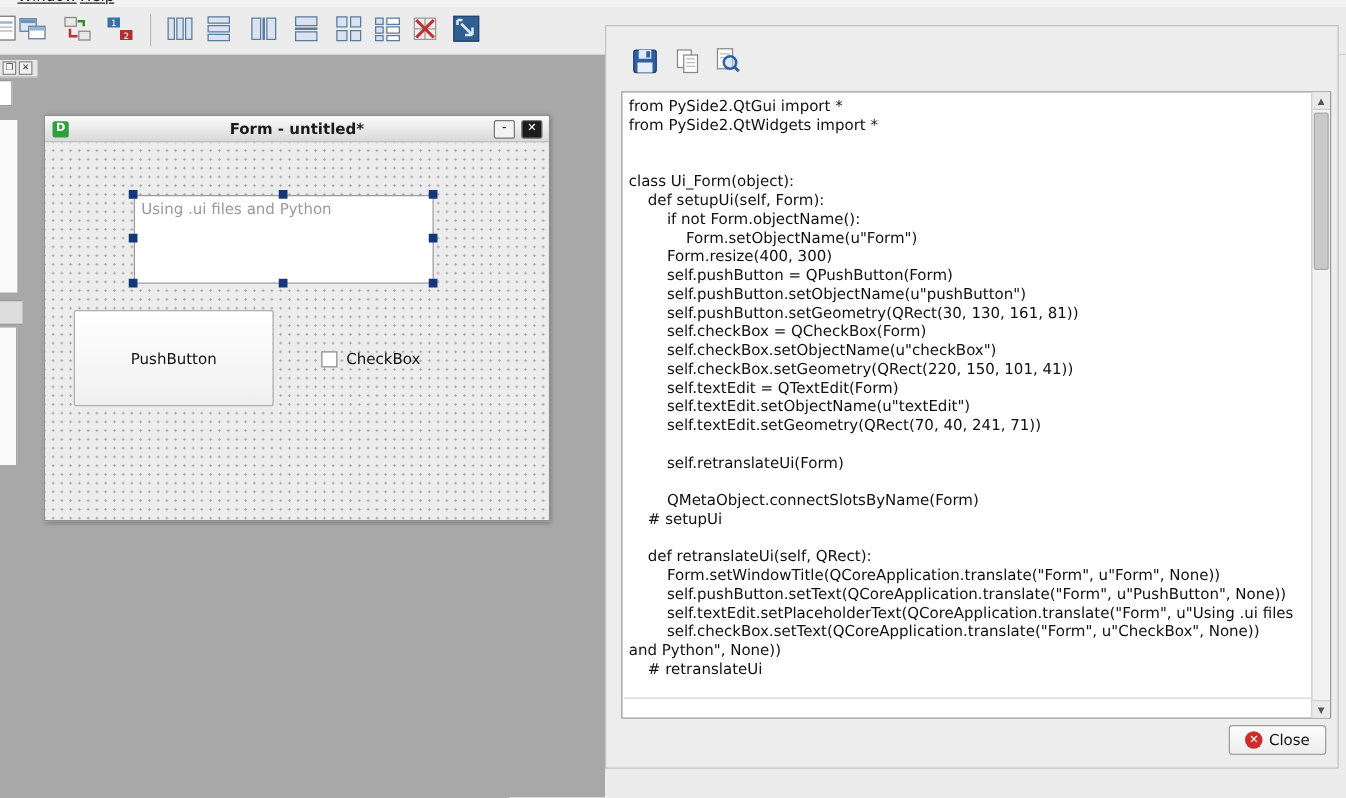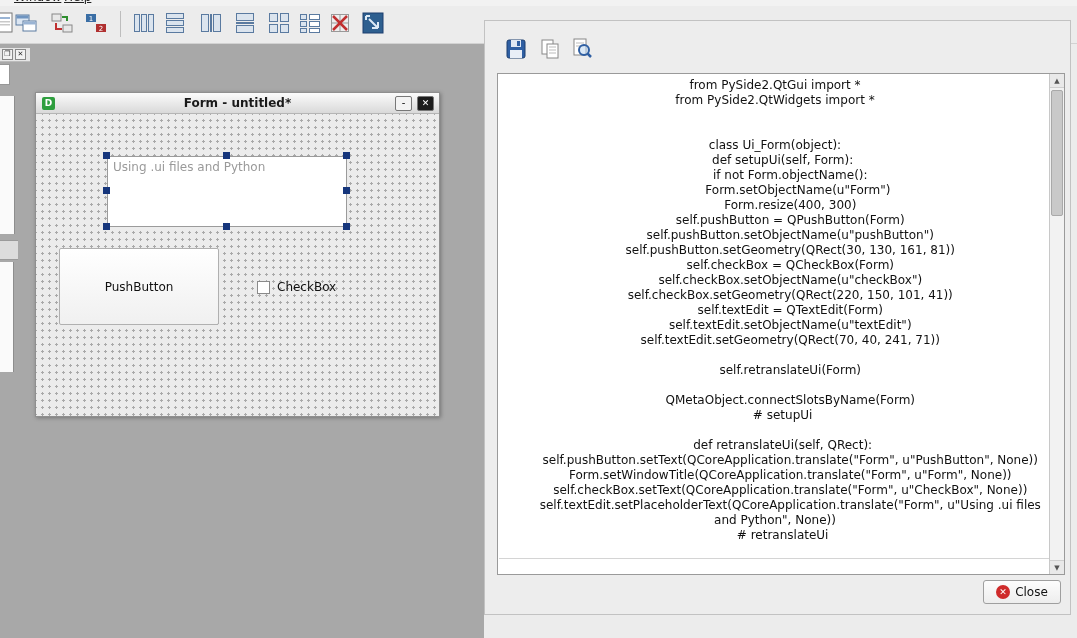--- a/index.html
+++ b/index.html
@@ -41,21 +41,21 @@
   .pushbutton { position:absolute; left:23px; top:134px; width:160px; height:77px; background:linear-gradient(#ffffff,#f0f0f0); border:1px solid #b0b0b0; border-radius:2px; font-size:12px; color:#111; display:flex; align-items:center; justify-content:center; cursor:pointer; }
   .checkbox { position:absolute; left:221px; top:166px; display:flex; align-items:flex-end; gap:7px; cursor:pointer; }
   .checkbox .box { width:13px; height:13px; background:#fff; border:1px solid #8a8a8a; }
   .checkbox .lbl { font-size:12px; color:#111; }
 
   
   .dialog { position:absolute; left:484px; top:20px; width:587px; height:595px; background:#ededed; border:1px solid #c2c2c2; }
   .dicon { position:absolute; top:16px; width:24px; height:24px; cursor:pointer; }
   .code-area { position:absolute; left:12px; top:52px; width:568px; height:502px; background:#fff; border:1px solid #9a9a9a; }
   .code-text { position:absolute; left:0; top:0; right:15px; bottom:16px; overflow:hidden; padding:4px 2px 0 5px; font-size:12px; color:#111; cursor:text; }
-  .code-line { height:15px; line-height:15px; white-space:pre;text-align:center; }
+  .code-line { height:15px; line-height:15px; white-space:pre; }
   .code-bottom-line { position:absolute; left:1px; right:15px; bottom:15px; height:1px; background:#d4d4d4; }
   .vscroll { position:absolute; top:0; right:0; bottom:0; width:15px; background:#f2f2f2; border-left:1px solid #c8c8c8; }
   .vs-btn { position:absolute; left:0; right:0; height:14px; background:#e9e9e9; color:#555; font-size:7px; text-align:center; line-height:14px; cursor:pointer; }
   .vs-up { top:0; border-bottom:1px solid #cfcfcf; }
   .vs-down { bottom:0; border-top:1px solid #cfcfcf; }
   .vs-thumb { position:absolute; left:1px; right:1px; top:16px; height:126px; background:#c9c9c9; border:1px solid #a9a9a9; border-radius:2px; cursor:pointer; }
   .close-btn { position:absolute; right:9px; bottom:10px; width:78px; height:24px; background:linear-gradient(#fdfdfd,#ededed); border:1px solid #9f9f9f; border-radius:3px; display:flex; align-items:center; justify-content:center; gap:5px; font-size:12px; color:#111; cursor:pointer; }
   .close-ico { width:14px; height:14px; border-radius:50%; background:#cf2b2b; color:#fff; font-size:9px; font-weight:bold; text-align:center; line-height:14px; }
 
   
@@ -257,24 +257,24 @@
           <div class="code-line">        self.textEdit = QTextEdit(Form)</div>
           <div class="code-line">        self.textEdit.setObjectName(u"textEdit")</div>
           <div class="code-line">        self.textEdit.setGeometry(QRect(70, 40, 241, 71))</div>
           <div class="code-line"></div>
           <div class="code-line">        self.retranslateUi(Form)</div>
           <div class="code-line"></div>
           <div class="code-line">        QMetaObject.connectSlotsByName(Form)</div>
           <div class="code-line">    # setupUi</div>
           <div class="code-line"></div>
           <div class="code-line">    def retranslateUi(self, QRect):</div>
+          <div class="code-line">        Form.setWindowTitle(QCoreApplication.translate("Form", u"Form", None))</div>
           <div class="code-line">        self.pushButton.setText(QCoreApplication.translate("Form", u"PushButton", None))</div>
-          <div class="code-line">        Form.setWindowTitle(QCoreApplication.translate("Form", u"Form", None))</div>
+          <div class="code-line">        self.textEdit.setPlaceholderText(QCoreApplication.translate("Form", u"Using .ui files</div>
           <div class="code-line">        self.checkBox.setText(QCoreApplication.translate("Form", u"CheckBox", None))</div>
-          <div class="code-line">        self.textEdit.setPlaceholderText(QCoreApplication.translate("Form", u"Using .ui files</div>
           <div class="code-line">and Python", None))</div>
           <div class="code-line">    # retranslateUi</div>
         </div>
       <div class="code-bottom-line"></div>
       <div class="vscroll">
         <div class="vs-btn vs-up">▲</div>
         <div class="vs-thumb"></div>
         <div class="vs-btn vs-down">▼</div>
       </div>
     </div>

